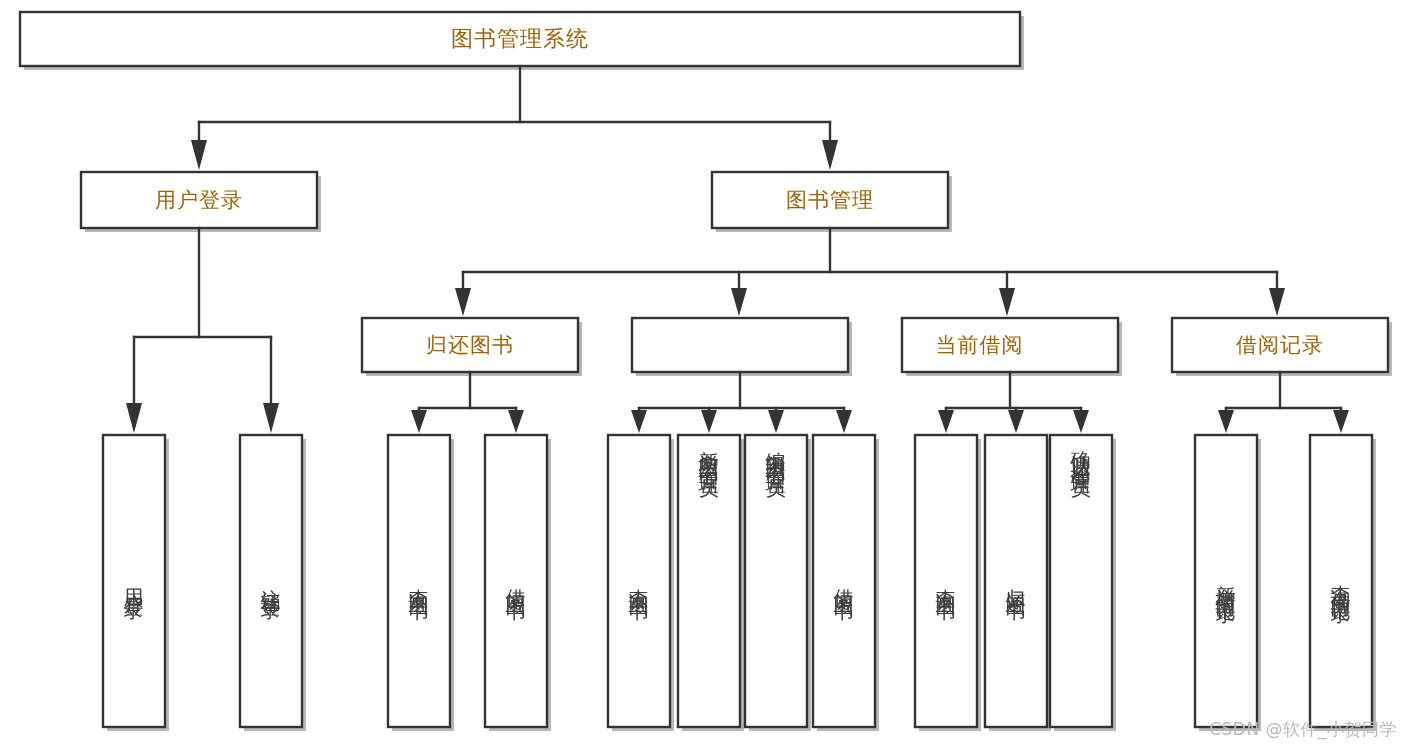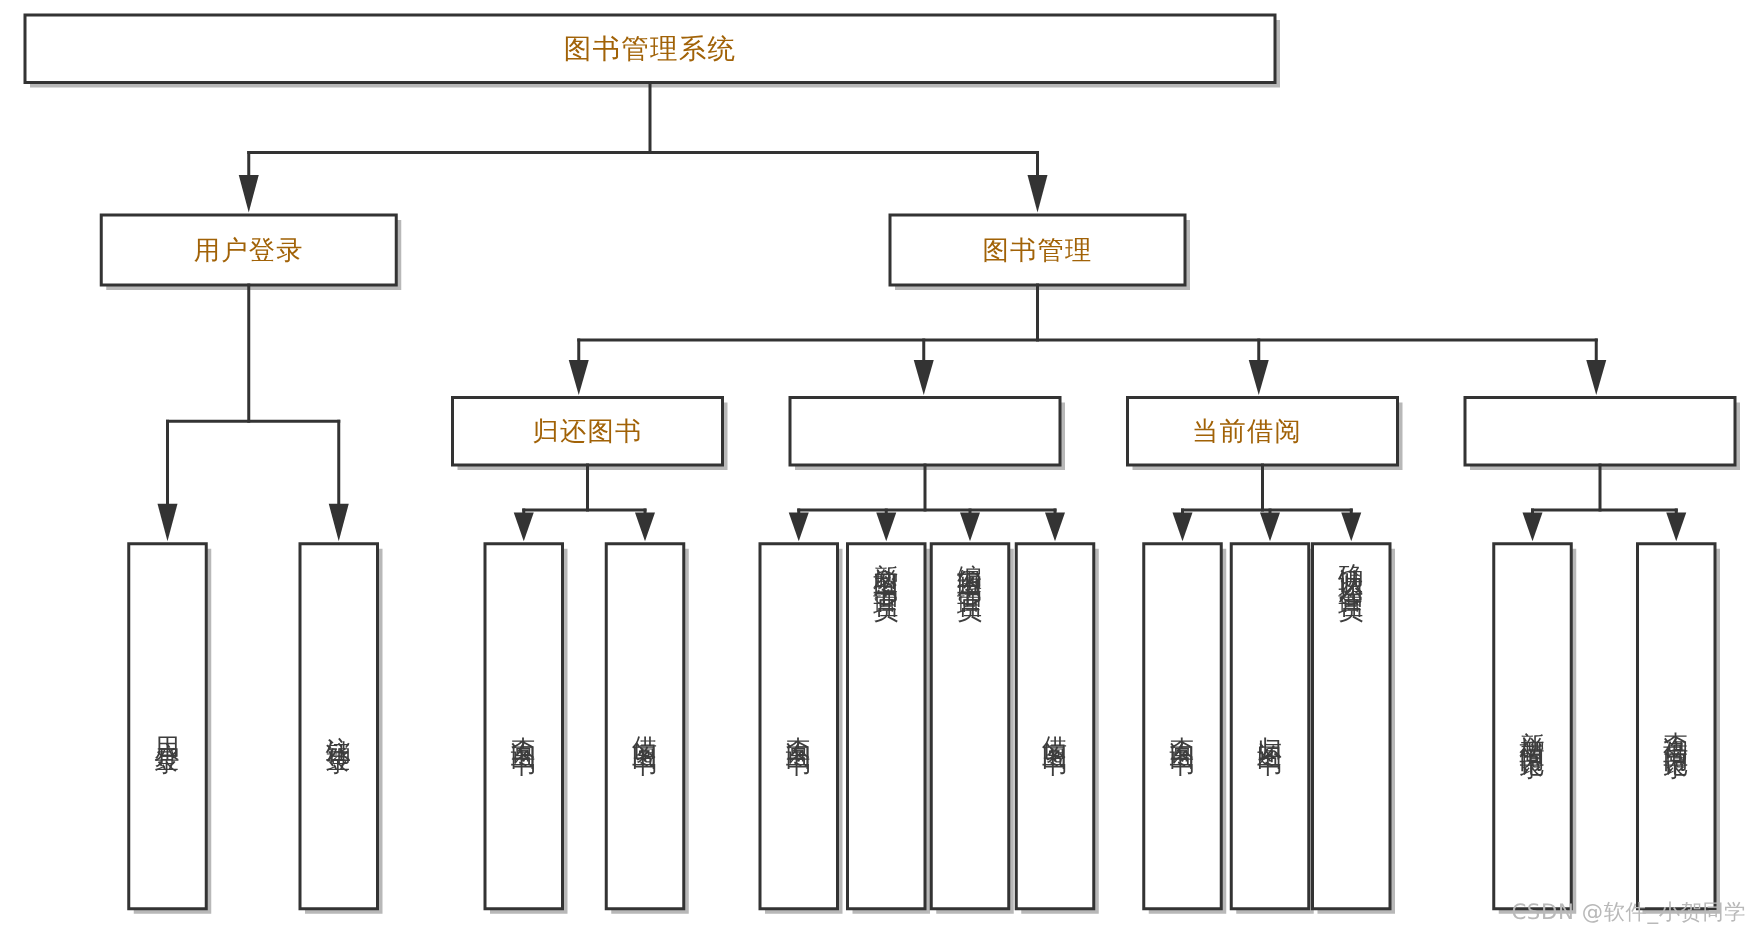--- a/index.html
+++ b/index.html
@@ -268,22 +268,25 @@
   <div class="hlabel-wrap" style="left:81px; top:172px; width:236px; height:56px;">
     <span class="hlabel-text">用户登录</span>
   </div>
   <div class="hlabel-wrap" style="left:712px; top:172px; width:236px; height:56px;">
     <span class="hlabel-text">图书管理</span>
   </div>
 
   <div class="hlabel-wrap" style="left:362px; top:318px; width:216px; height:54px;">
     <span class="hlabel-text">归还图书</span>
   </div>
-  <div class="hlabel-wrap" style="left:900px; top:318px; width:195px; height:54px;">
+  <div class="hlabel-wrap" style="left:882px; top:318px; width:195px; height:54px;">
     <span class="hlabel-text">当前借阅</span>
+  </div>
+  <div class="hlabel-wrap" style="left:1172px; top:318px; width:216px; height:54px;">
+    <span class="hlabel-text">借阅记录</span>
   </div>
 
   <div class="vlabel-wrap" style="left:103px; top:435px; width:62px; height:292px;">
     <span class="vlabel-text">用户登录</span>
   </div>
   <div class="vlabel-wrap" style="left:240px; top:435px; width:62px; height:292px;">
     <span class="vlabel-text">注销登录</span>
   </div>
 
   <div class="vlabel-wrap" style="left:388px; top:435px; width:62px; height:292px;">

